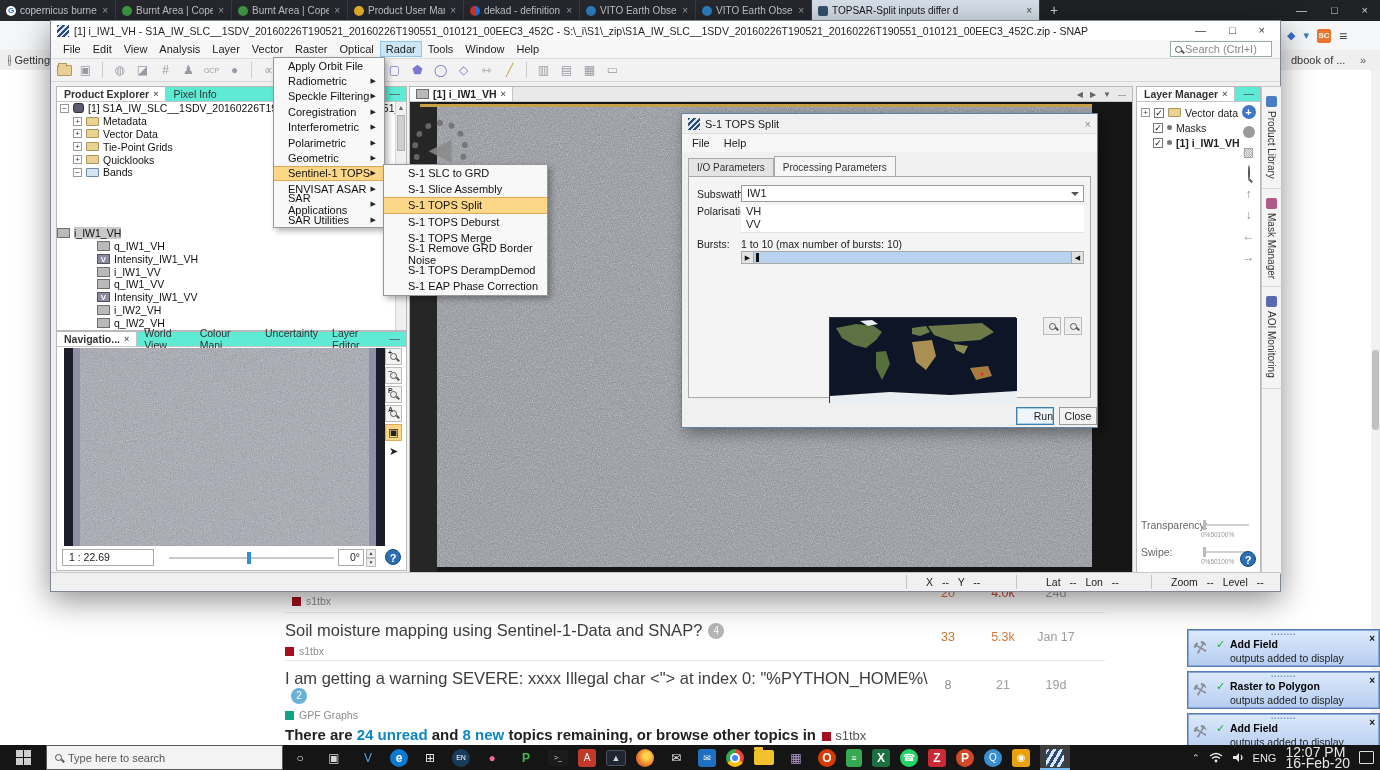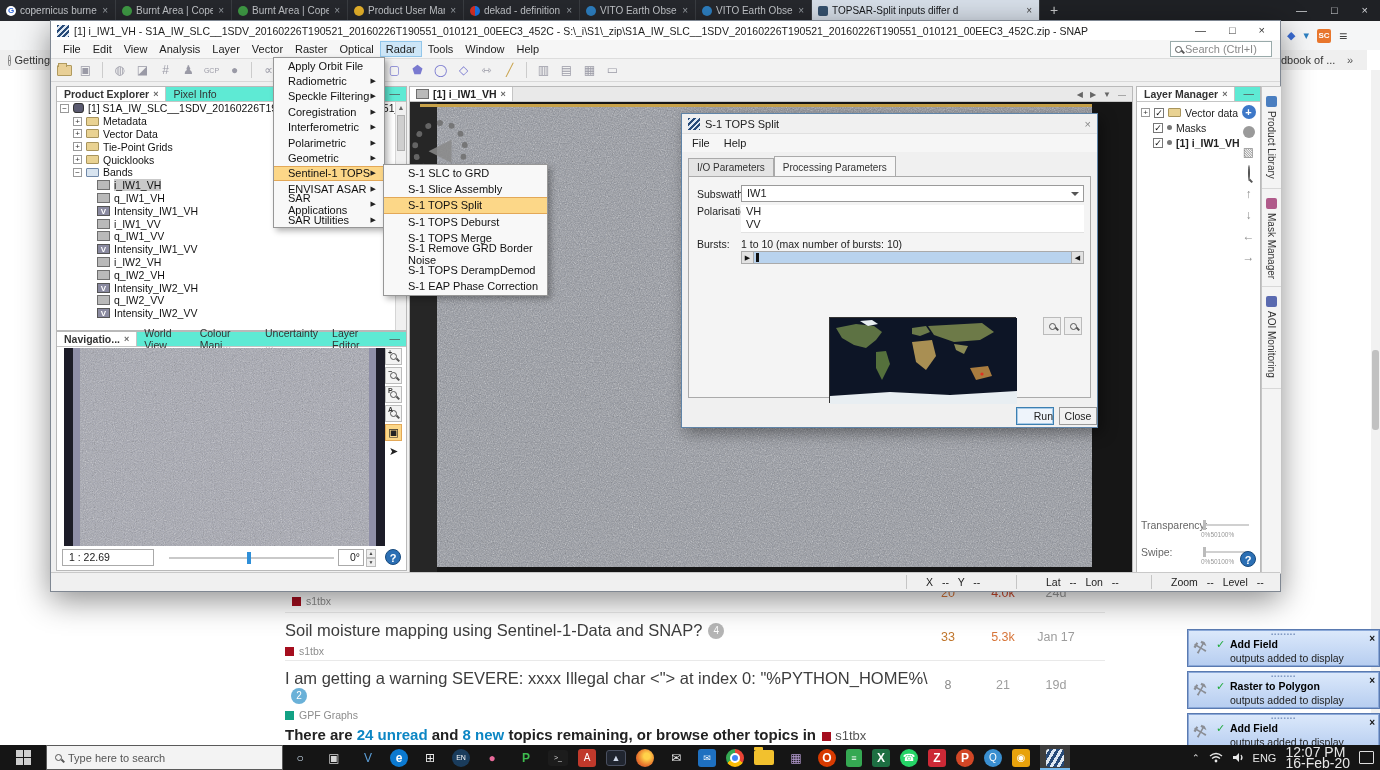--- a/index.html
+++ b/index.html
@@ -254,21 +254,21 @@
   <div class="a toolbar-sliver" style="left:1281px;top:21px;width:99px;height:29px;display:flex;align-items:center;gap:8px;padding-left:6px;">
     <span class="tb-ic" style="color:#3a6cd4;">◆</span>
     <span class="tb-ic" style="color:#2d7fc1;">▾</span>
     <span class="sc-badge">SC</span>
     <span class="tb-ic" style="font-size:14px;">≡</span>
   </div>
   <div class="a bm-bar" style="left:0;top:50px;width:50px;height:20px;display:flex;align-items:center;padding-left:8px;white-space:nowrap;overflow:hidden;">
     <span class="globe"></span>
     <span>Getting</span>
   </div>
-  <div class="a bm-bar" style="left:1281px;top:50px;width:86px;height:20px;display:flex;align-items:center;gap:6px;">
+  <div class="a bm-bar" style="left:1281px;top:50px;width:99px;height:20px;display:flex;align-items:center;gap:6px;padding-left:10px;">
     <span>dbook of ...</span>
     <span style="margin-left:auto;padding-right:14px;color:#555;">»</span>
   </div>
   <div class="a scrollbar" style="left:1371px;top:70px;width:9px;height:675px;">
     <div class="scrollthumb a" style="left:1px;top:280px;width:7px;height:80px;"></div>
   </div>
 
   <div class="forum">
 
     <div class="a fstat" style="left: 928px; top: 586px; color: rgb(216, 118, 58);">20</div>
@@ -402,21 +402,21 @@
         <div class="trow" style="padding-left:16px;">
           <span class="tg">+</span>
           <span class="fold"></span>
           <span class="tlabel">Quicklooks</span>
         </div>
         <div class="trow" style="padding-left:16px;">
           <span class="tg">−</span>
           <span class="fold open"></span>
           <span class="tlabel">Bands</span>
         </div>
-        <div class="trow sel" style="padding-left:40px;">
+        <div class="trow sel" style="margin-top:48px;">
           <span class="bic"></span>
             <span class="tlabel">i_IW1_VH</span>
         </div>
         <div class="trow" style="padding-left:40px;">
           <span class="bic"></span>
             <span class="tlabel">q_IW1_VH</span>
         </div>
         <div class="trow" style="padding-left:40px;">
           <span class="vic">V</span>
             <span class="tlabel">Intensity_IW1_VH</span>

